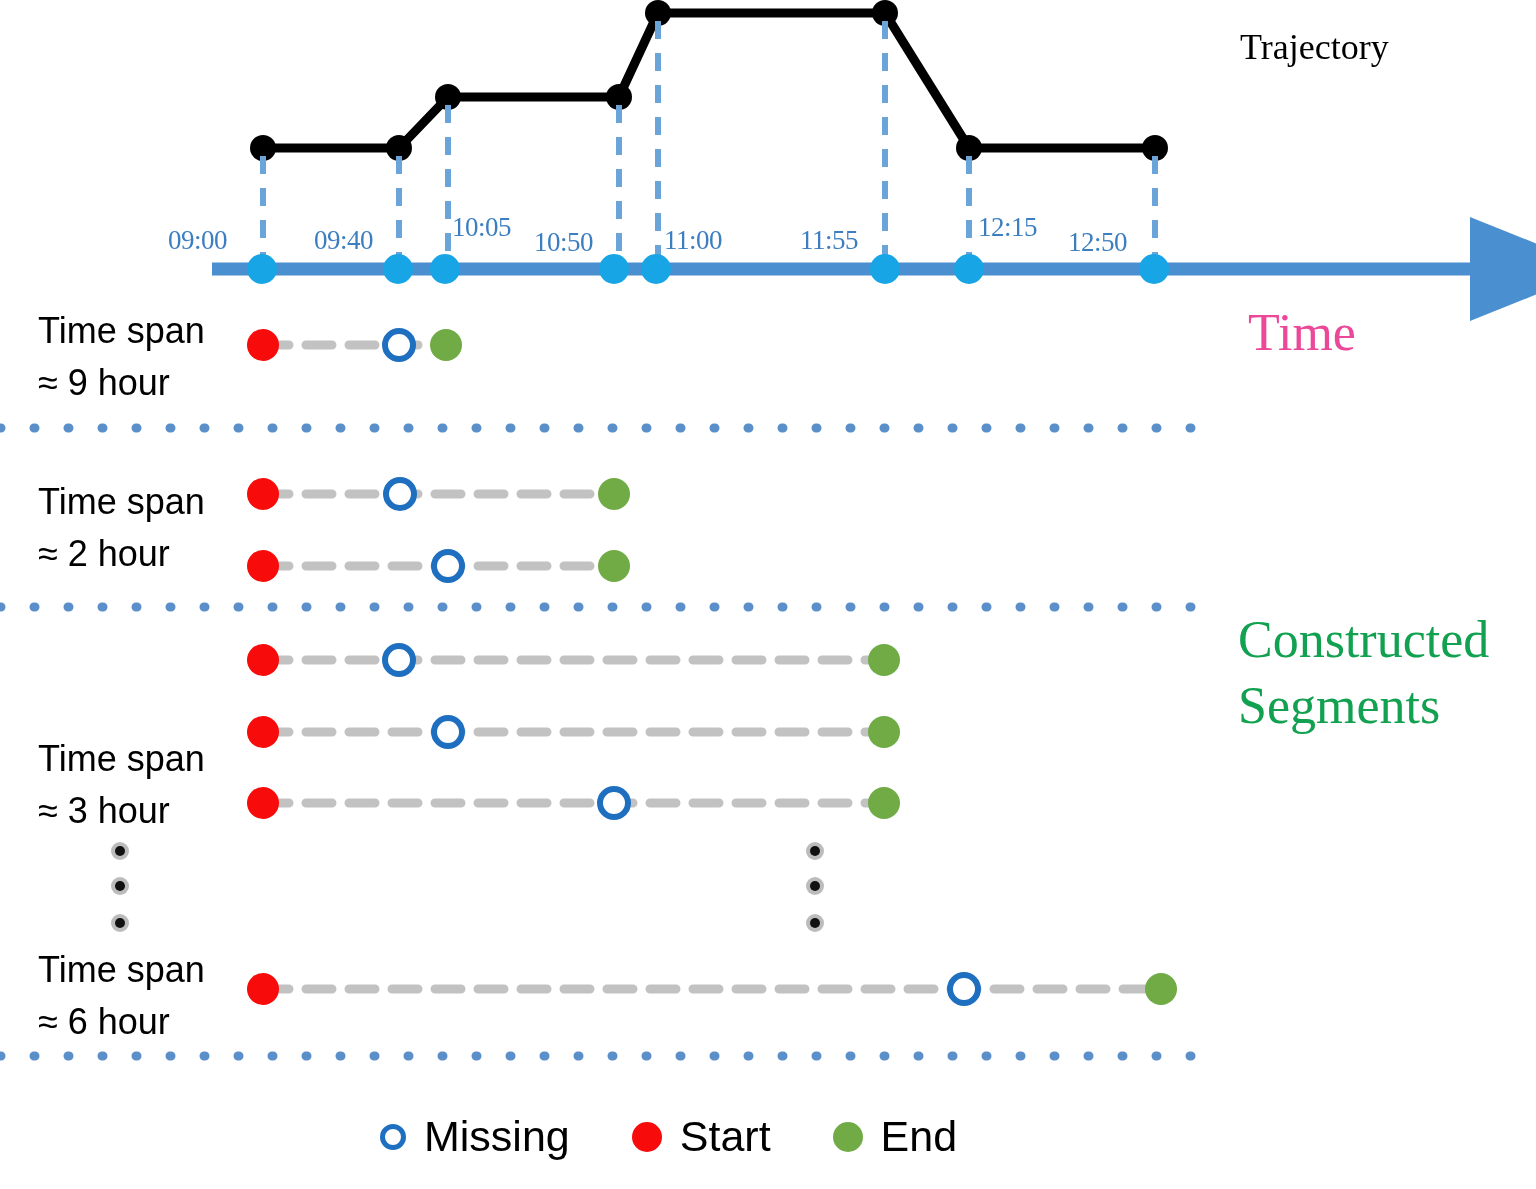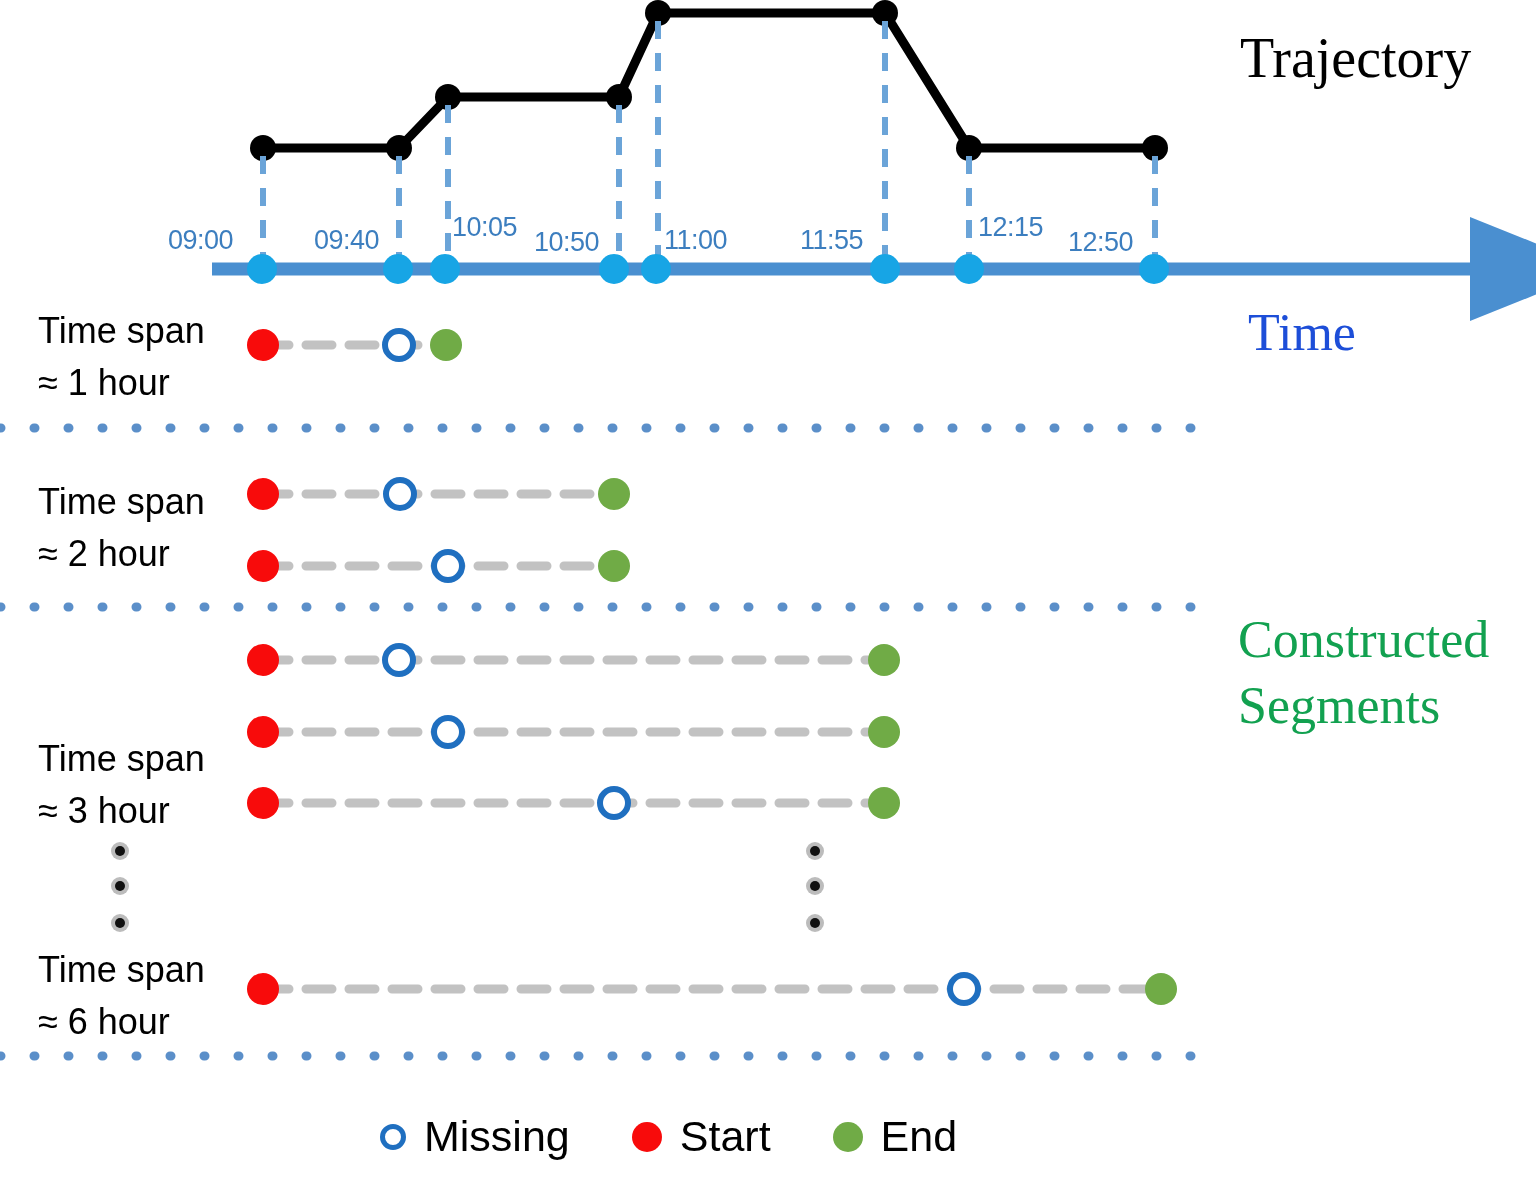--- a/index.html
+++ b/index.html
@@ -23,21 +23,21 @@
     left: 0;
     top: 0;
     width: 1536px;
     height: 1189px;
     pointer-events: none;
   }
 
   
   .tick-label {
     position: absolute;
-    font-family: Liberation Sans, sans-serif;
+    font-family: Liberation Serif, serif;
     font-size: 27px;
     color: #3c7ebf;
     white-space: nowrap;
     letter-spacing: -0.5px;
   }
 
   
   .row-label {
     position: absolute;
     font-family: "Liberation Sans", sans-serif;
@@ -49,26 +49,26 @@
   }
 
   
   .side-label {
     position: absolute;
     font-family: "Liberation Serif", serif;
     white-space: nowrap;
     line-height: 1.08;
   }
   .side-label.trajectory {
-    font-size: 56px;
+    font-size: 36px;
     color: #000000;
   }
   .side-label.time {
     font-size: 52px;
-    color: #1d4ed8;
+    color: #ec4899;
   }
   .side-label.constructed {
     font-size: 52px;
     color: #12a150;
   }
 
   
   #legend {
     position: absolute;
     left: 380px;
@@ -215,21 +215,21 @@
       <div class="tick-label" style="left: 534px; top: 227px;">10:50</div>
       <div class="tick-label" style="left: 664px; top: 225px;">11:00</div>
       <div class="tick-label" style="left: 800px; top: 225px;">11:55</div>
       <div class="tick-label" style="left: 978px; top: 212px;">12:15</div>
       <div class="tick-label" style="left: 1068px; top: 227px;">12:50</div>
     </div>
 
   <div id="row-labels">
       <div class="row-label" style="left: 38px; top: 305px;">
         <div>Time span</div>
-        <div>≈ 1 hour</div>
+        <div>≈ 9 hour</div>
       </div>
       <div class="row-label" style="left: 38px; top: 476px;">
         <div>Time span</div>
         <div>≈ 2 hour</div>
       </div>
       <div class="row-label" style="left: 38px; top: 733px;">
         <div>Time span</div>
         <div>≈ 3 hour</div>
       </div>
       <div class="row-label" style="left: 38px; top: 944px;">

